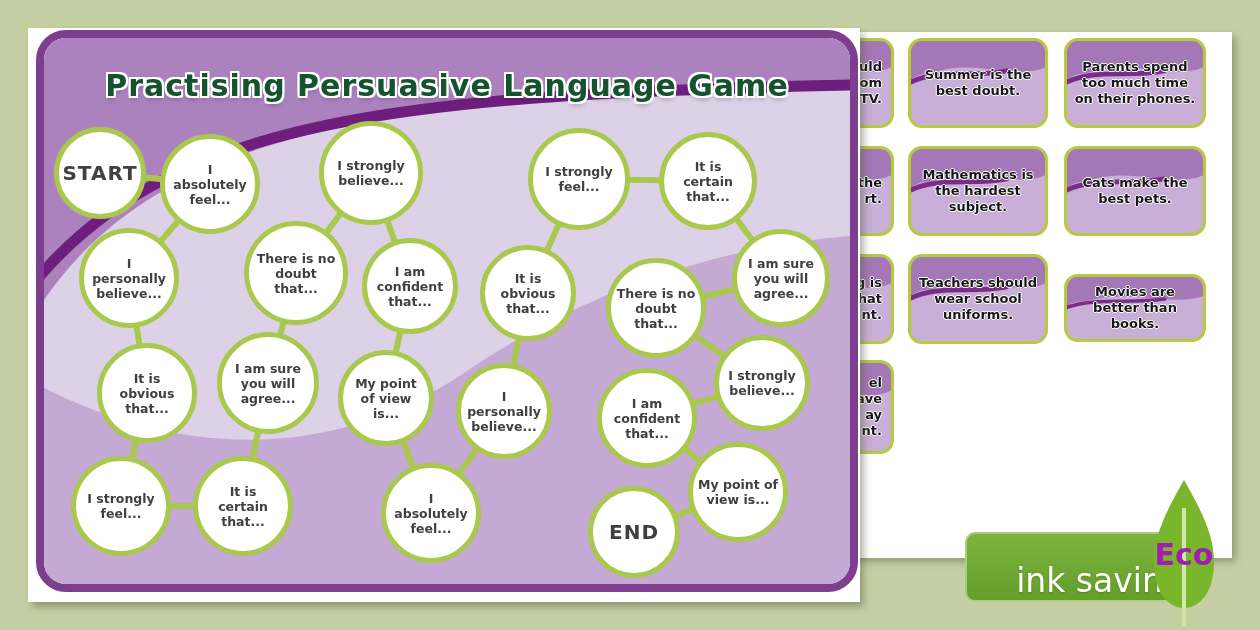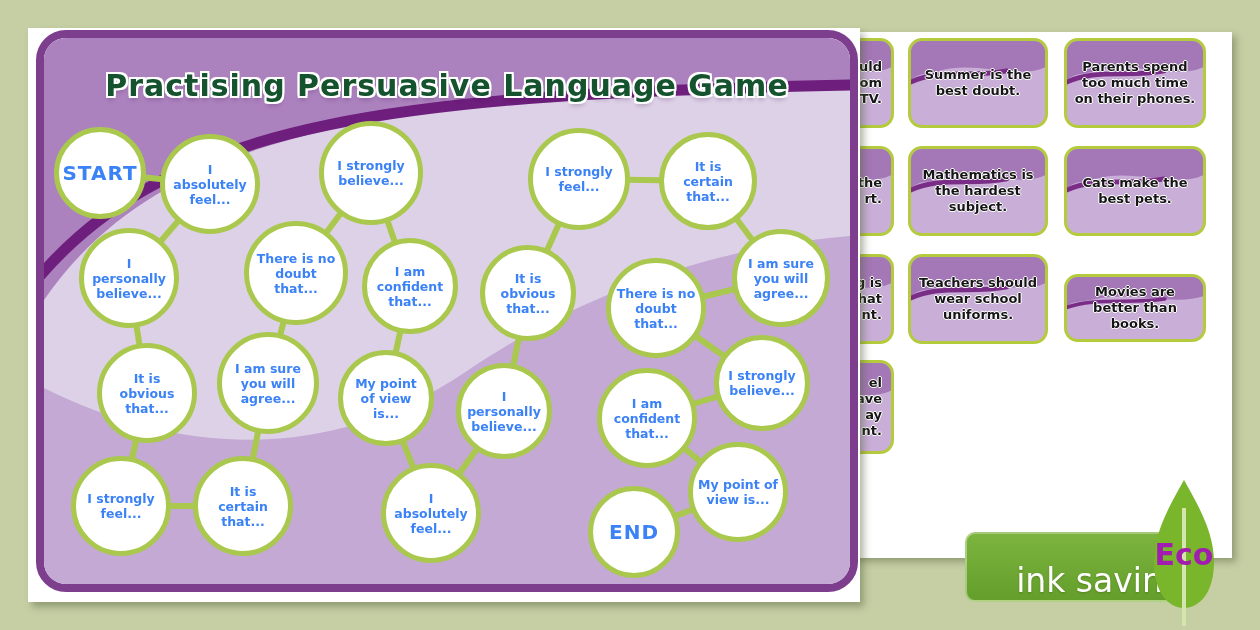--- a/index.html
+++ b/index.html
@@ -16,21 +16,21 @@
          border:8px solid #7d3e8d;border-radius:30px;background:#ddd1e7;overflow:hidden;}
   .board-bg{position:absolute;left:0;top:0;width:806px;height:546px;}
   .board-title{position:absolute;left:0;top:30px;width:100%;text-align:center;
     font-size:30px;font-weight:700;letter-spacing:1px;color:#14532d;
     text-shadow:-2px 0 #fff,2px 0 #fff,0 -2px #fff,0 2px #fff,-2px -2px #fff,2px 2px #fff,-2px 2px #fff,2px -2px #fff,0 4px 4px rgba(60,10,70,.25);}
   .path-lines{position:absolute;left:0;top:0;width:806px;height:546px;}
   .path-line{stroke:#a9c84d;stroke-width:6;}
   .space{position:absolute;border-radius:50%;background:#fff;border:5px solid #a9c84d;
     box-sizing:border-box;display:flex;align-items:center;justify-content:center;}
   .space-label{display:block;text-align:center;font-size:12.5px;line-height:1.2;
-    font-weight:700;color:#3b82f6;padding:2px 5px;}
+    font-weight:700;color:#404040;padding:2px 5px;}
   .space.terminal .space-label{font-size:20px;letter-spacing:1px;}
 
   
   .card{position:absolute;box-sizing:border-box;border:3px solid #b3cb3c;border-radius:14px;
     background:#c9aed8;overflow:hidden;}
   .band{position:absolute;left:0;top:0;width:100%;height:100%;}
   .card-label{position:absolute;left:0;top:0;right:0;bottom:0;display:flex;align-items:center;justify-content:center;
     text-align:center;font-size:13px;font-weight:700;color:#151515;line-height:1.25;padding:4px 7px;
     text-shadow:-1px 0 #fff,1px 0 #fff,0 -1px #fff,0 1px #fff;}
   .card-label-partial{position:absolute;left:0;top:0;right:0;bottom:0;display:flex;flex-direction:column;

